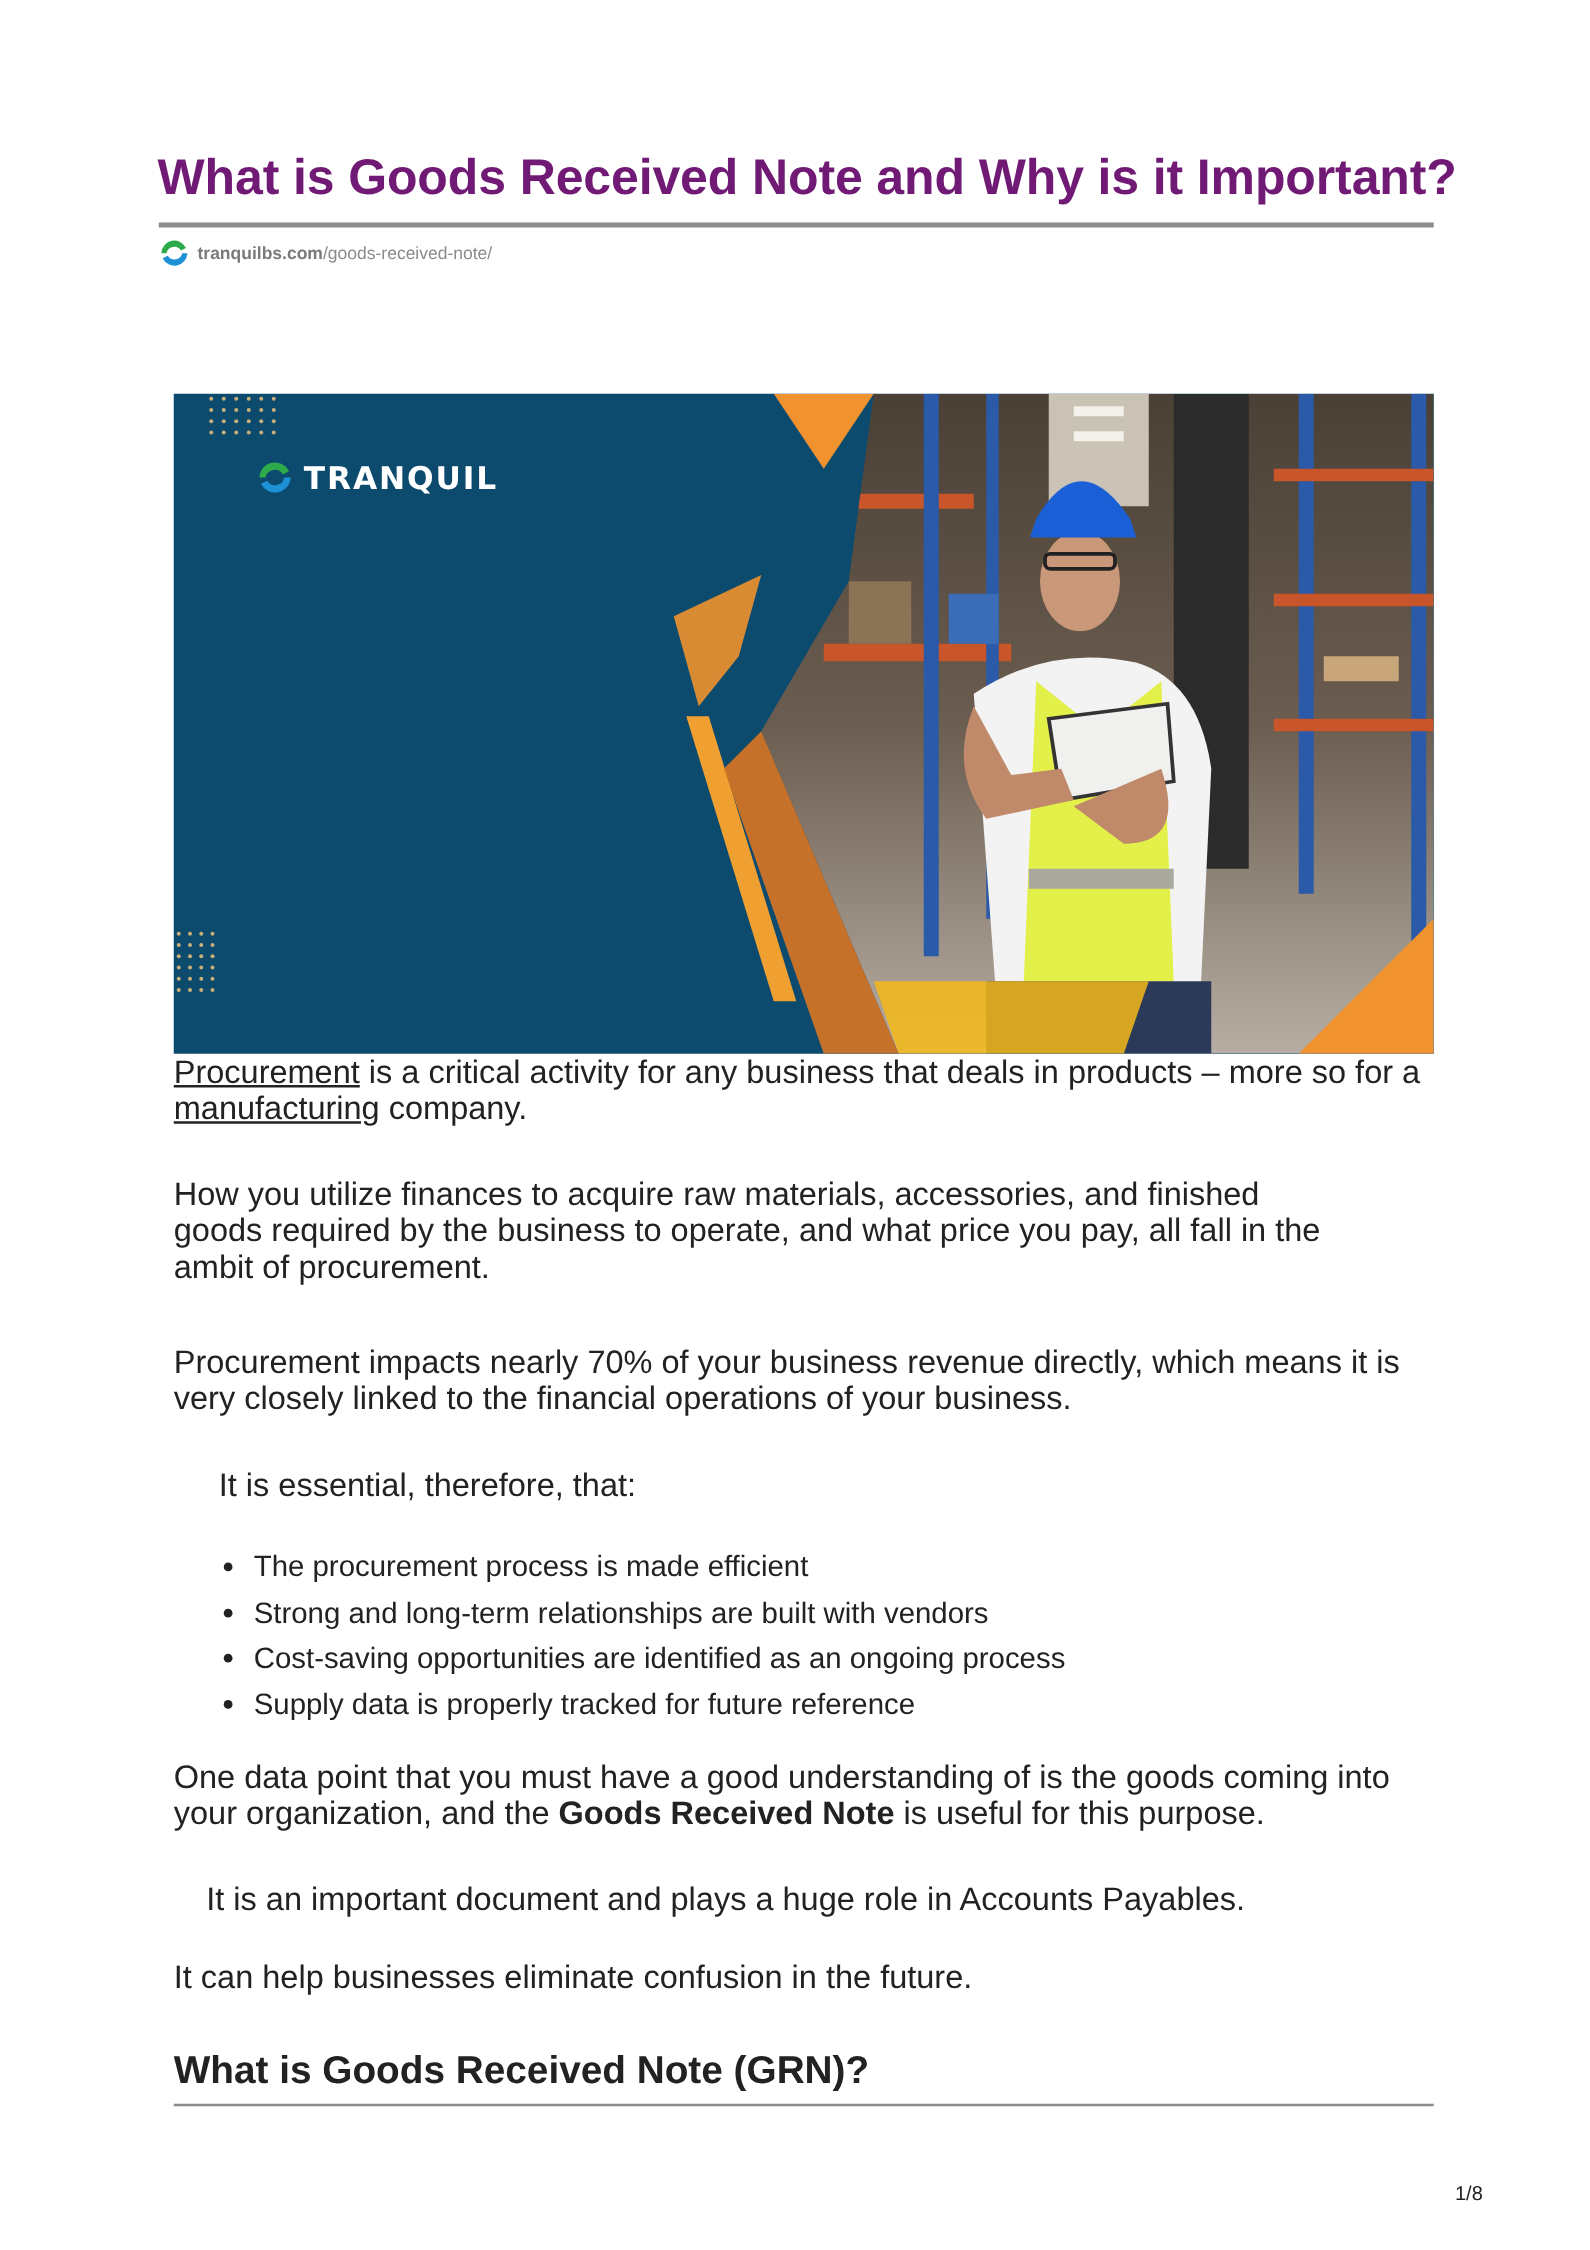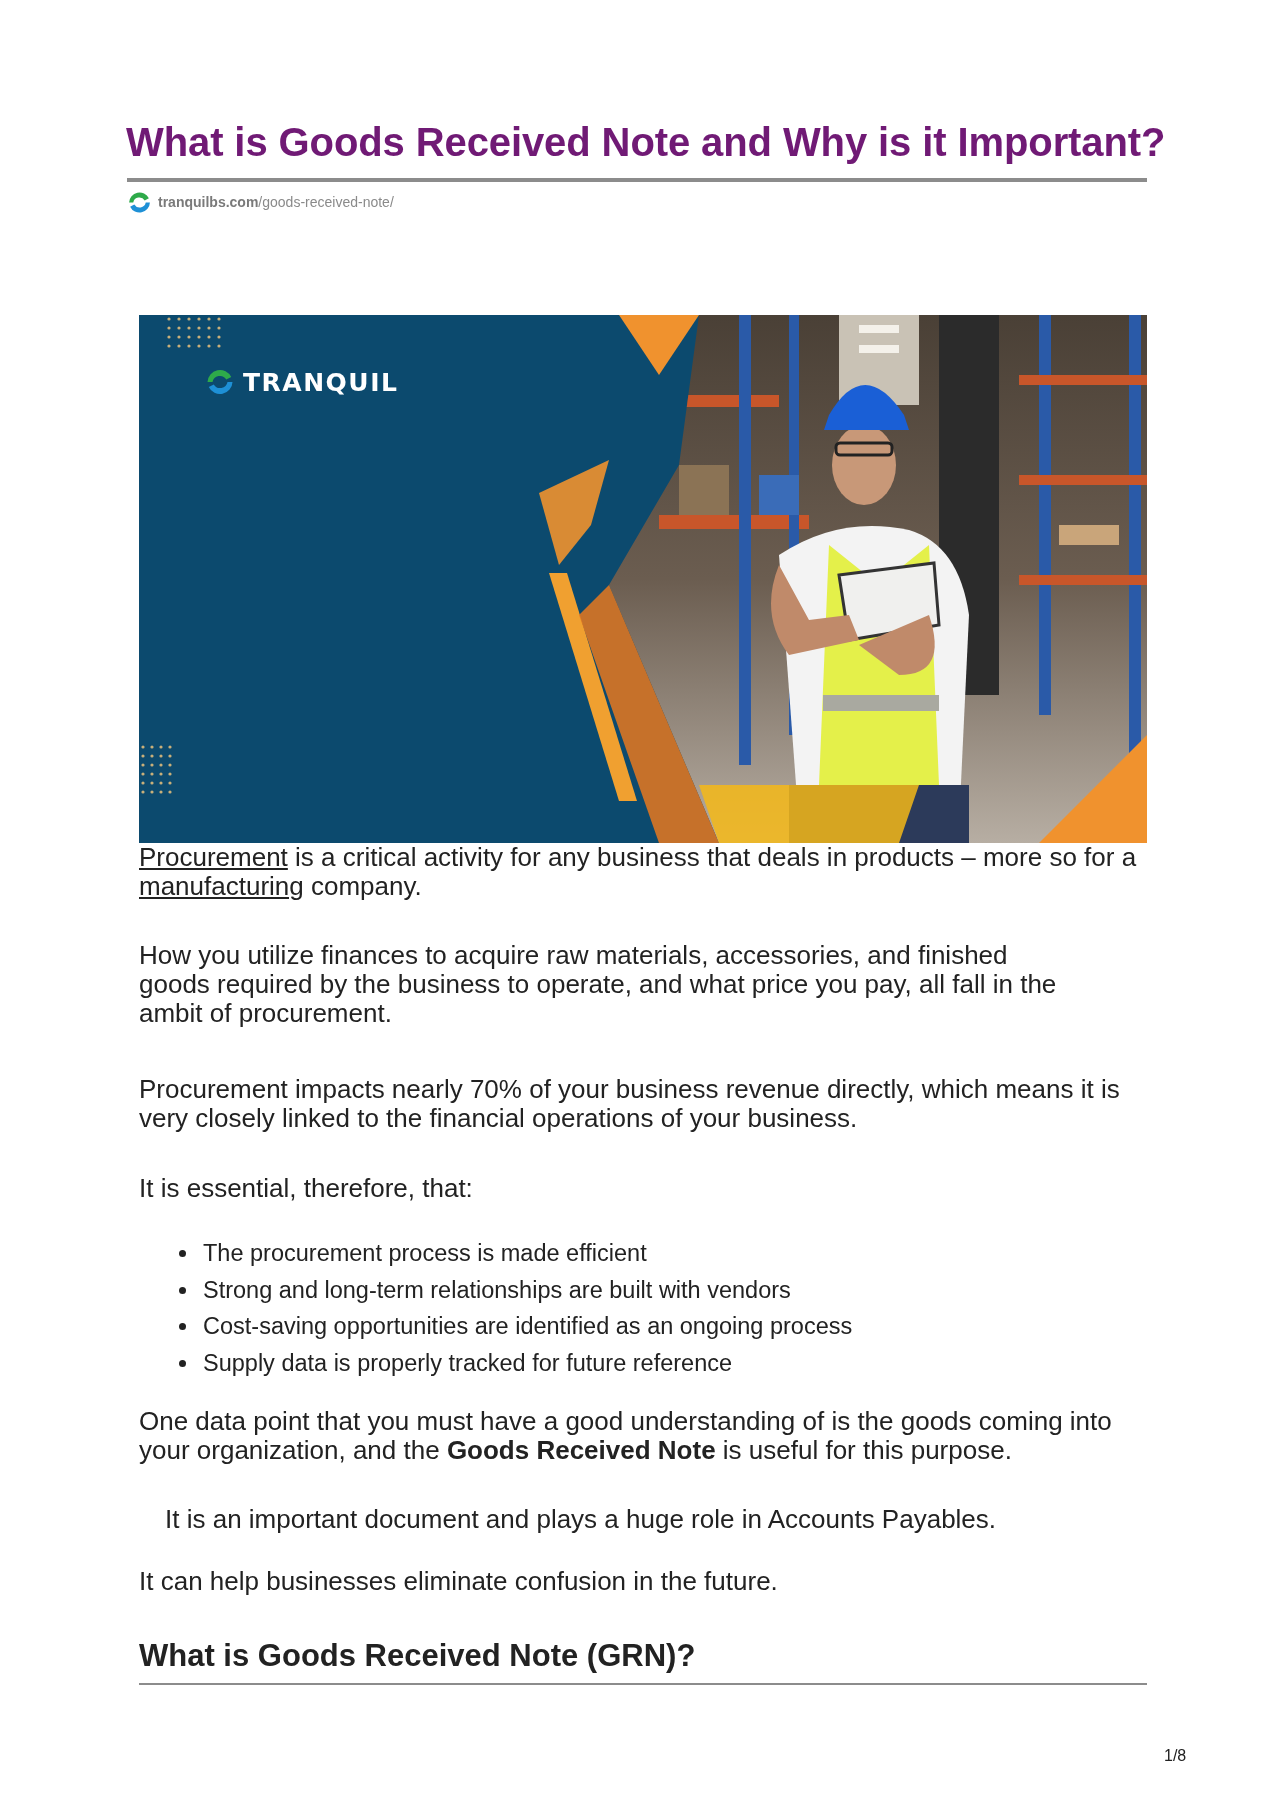--- a/index.html
+++ b/index.html
@@ -188,21 +188,21 @@
 </div>
 
 <div class="abs body-text" style="top: 941px; width: 930px;">
   <p>How you utilize finances to acquire raw materials, accessories, and finished goods required by the business to operate, and what price you pay, all fall in the ambit of procurement.</p>
 </div>
 
 <div class="abs body-text" style="top: 1075px;">
   <p>Procurement impacts nearly 70% of your business revenue directly, which means it is very closely linked to the financial operations of your business.</p>
 </div>
 
-<div class="abs body-text" style="top: 1174px;">
+<div class="abs body-text" style="top: 1174px; margin-left: 36px;">
   <p>It is essential, therefore, that:</p>
 </div>
 
 <ul class="abs bullets" style="top: 1235px;">
   <li><span class="dot"></span><span>The procurement process is made efficient</span></li>
   <li><span class="dot"></span><span>Strong and long-term relationships are built with vendors</span></li>
   <li><span class="dot"></span><span>Cost-saving opportunities are identified as an ongoing process</span></li>
   <li><span class="dot"></span><span>Supply data is properly tracked for future reference</span></li>
 </ul>
 

